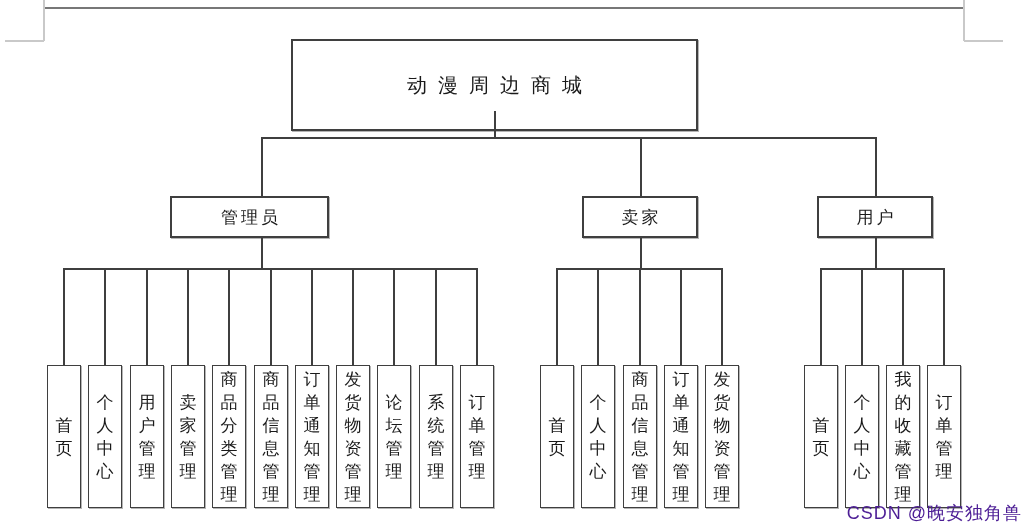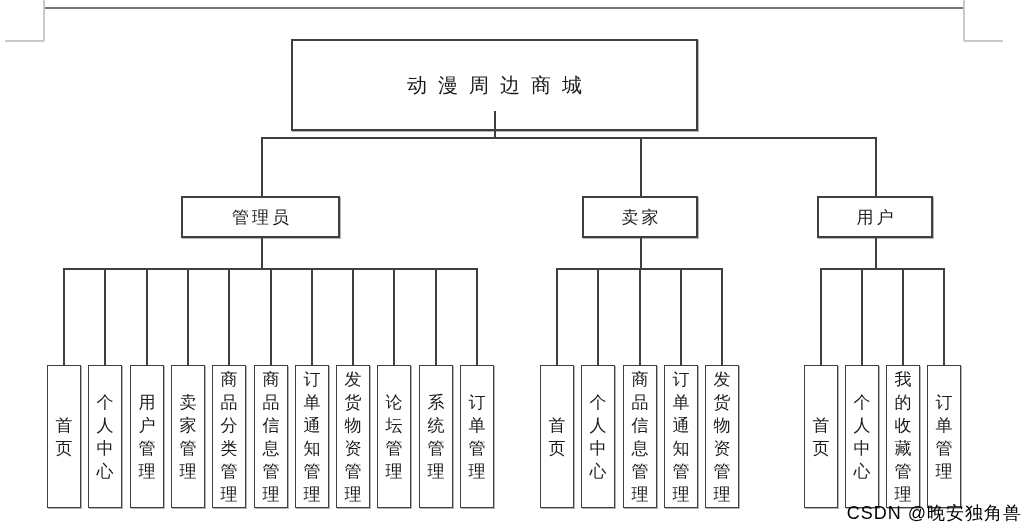--- a/index.html
+++ b/index.html
@@ -53,40 +53,40 @@
 
   
   .line { position: absolute; background: #3f3f3f; }
 
   .watermark {
     position: absolute;
     right: 8px;
     top: 501px;
     font-size: 18px;
     letter-spacing: 1px;
-    color: #000000;
+    color: #4c1d95;
     white-space: nowrap;
   }
 </style>
 </head>
 <body>
 
 <div class="page">
 
   <div class="mark mark-dark"></div>
   <div class="mark mark-light-vl"></div>
   <div class="mark mark-light-hl"></div>
   <div class="mark mark-light-vr"></div>
   <div class="mark mark-light-hr"></div>
 
   <div class="node root-node" style="left:291px;top:39px;width:407px;height:92px;">
     <span>动漫周边商城</span>
   </div>
 
-  <div class="node branch-node" style="left:181px;top:196px;width:159px;height:42px;text-align:right;">
+  <div class="node branch-node" style="left:170px;top:196px;width:159px;height:42px;text-align:right;">
     <span>管理员</span>
   </div>
   <div class="node branch-node" style="left:582px;top:196px;width:116px;height:42px;">
     <span>卖家</span>
   </div>
   <div class="node branch-node" style="left:817px;top:196px;width:116px;height:42px;">
     <span>用户</span>
   </div>
 
   <div id="connectors">

